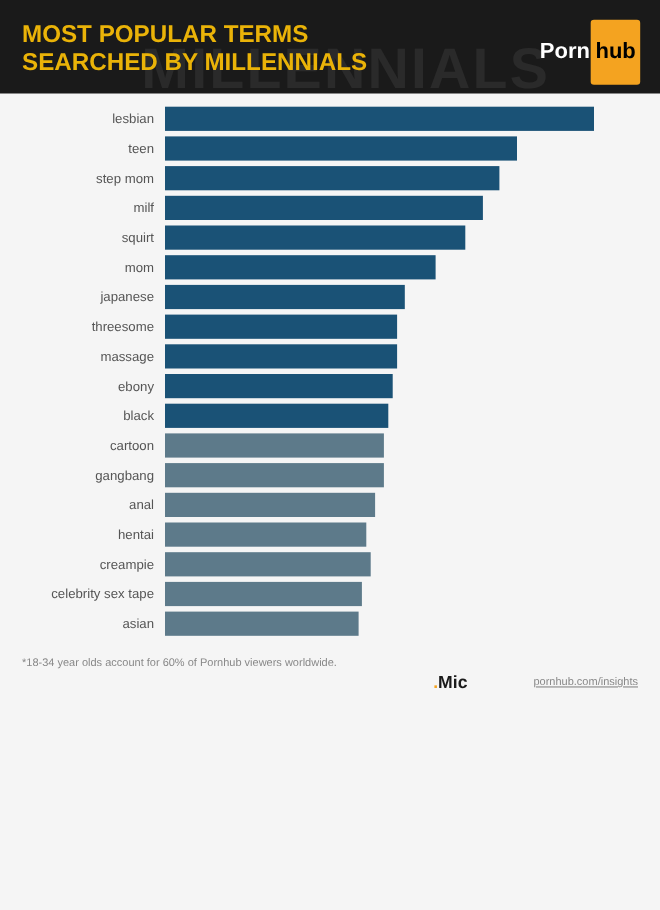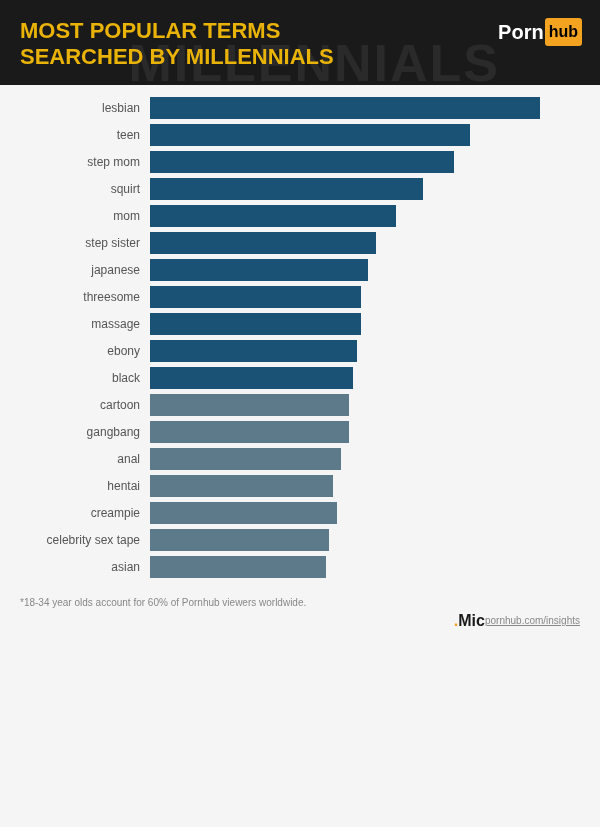--- a/index.html
+++ b/index.html
@@ -52,23 +52,23 @@
 
     .pornhub-logo .porn {
       color: #fff;
       font-size: 20px;
       font-weight: 900;
     }
 
     .pornhub-logo .hub {
       background: #f4a320;
       color: #000;
-      font-size: 16px;
-      font-weight: 900;
-      padding: 5px 4px;
+      font-size: 20px;
+      font-weight: 900;
+      padding: 18px 4px;
       border-radius: 3px;
       margin-left: 1px;
     }
 
     .chart-area {
       padding: 12px 32px 8px 20px;
       background: #f5f5f5;
     }
 
     .bar-row {
@@ -151,35 +151,35 @@
         <div class="bar" style="width: 320px; background-color: rgb(26, 82, 118);"></div>
       </div>
     </div>
     <div class="bar-row">
       <div class="bar-label">step mom</div>
       <div class="bar-container">
         <div class="bar" style="width: 304px; background-color: rgb(26, 82, 118);"></div>
       </div>
     </div>
     <div class="bar-row">
+      <div class="bar-label">milf</div>
+      <div class="bar-container">
+        <div class="bar" style="width: 289px; background-color: rgb(26, 82, 118);"></div>
+      </div>
+    </div>
+    <div class="bar-row">
       <div class="bar-label">squirt</div>
       <div class="bar-container">
         <div class="bar" style="width: 273px; background-color: rgb(26, 82, 118);"></div>
       </div>
     </div>
     <div class="bar-row">
       <div class="bar-label">mom</div>
       <div class="bar-container">
         <div class="bar" style="width: 246px; background-color: rgb(26, 82, 118);"></div>
-      </div>
-    </div>
-    <div class="bar-row">
-      <div class="bar-label">step sister</div>
-      <div class="bar-container">
-        <div class="bar" style="width: 226px; background-color: rgb(26, 82, 118);"></div>
       </div>
     </div>
     <div class="bar-row">
       <div class="bar-label">japanese</div>
       <div class="bar-container">
         <div class="bar" style="width: 218px; background-color: rgb(26, 82, 118);"></div>
       </div>
     </div>
     <div class="bar-row">
       <div class="bar-label">threesome</div>
@@ -247,19 +247,19 @@
         <div class="bar" style="width: 176px; background-color: rgb(93, 122, 138);"></div>
       </div>
     </div>
   </div>
 
 <div class="footer">
   <span class="footer-note">*18-34 year olds account for 60% of Pornhub viewers worldwide.</span>
 </div>
 <div style="display:flex; justify-content:space-between; padding: 0 20px 8px 20px; background:#f5f5f5;">
   <span></span>
-  <div style="display:flex; align-items:center; ">
+  <div style="display:flex; align-items:center; gap:60px;">
     <div class="mic-logo">
       <span class="dot">.</span><span>Mic</span>
     </div>
     <span class="footer-url">pornhub.com/insights</span>
   </div>
 </div>
 
 </body></html>

